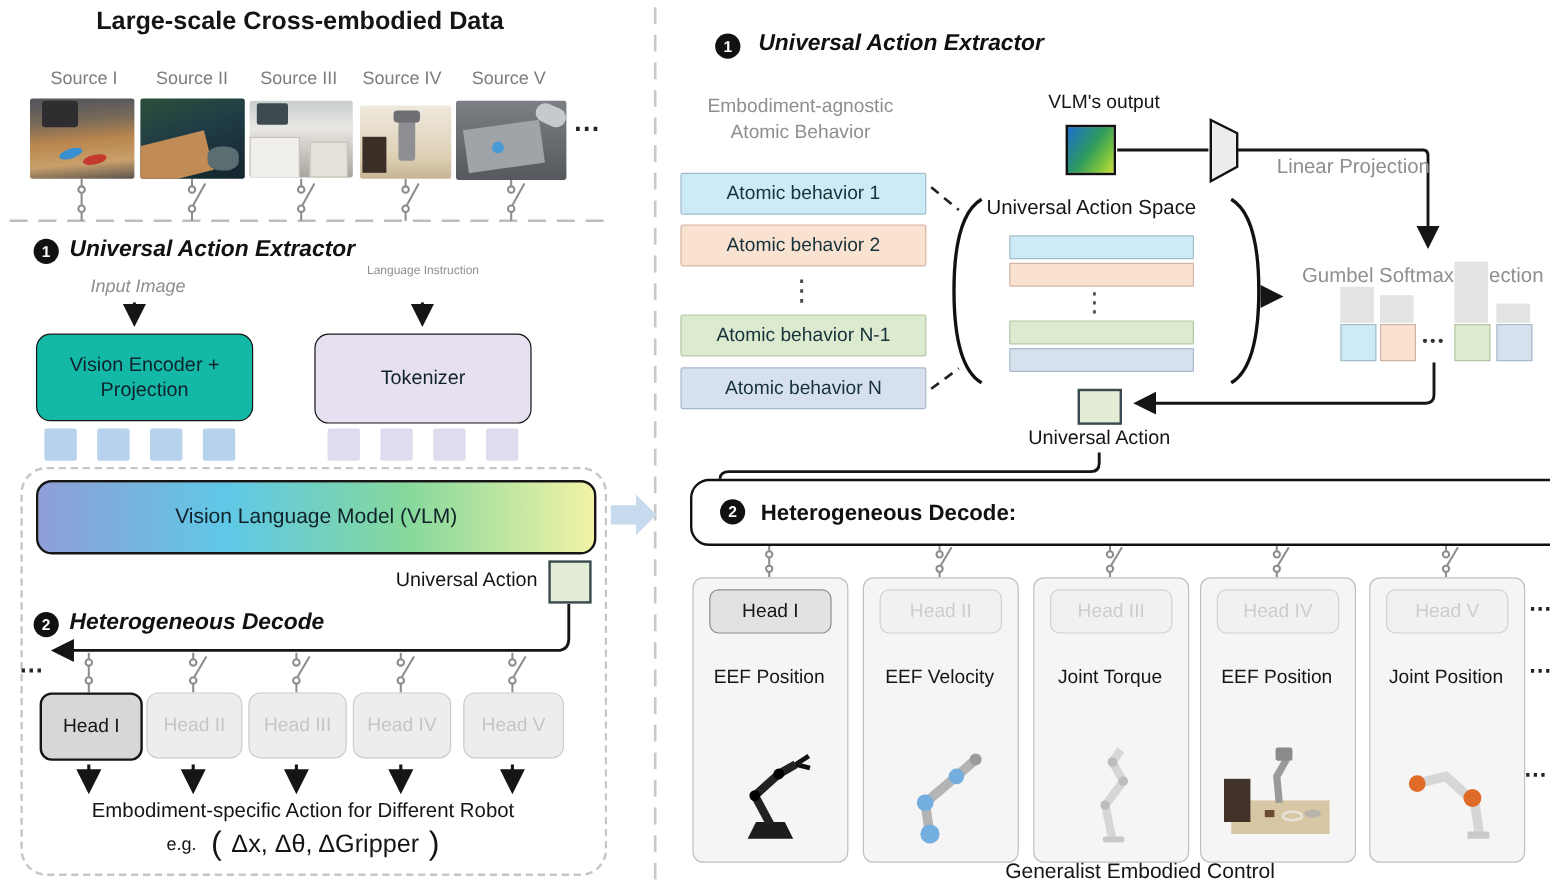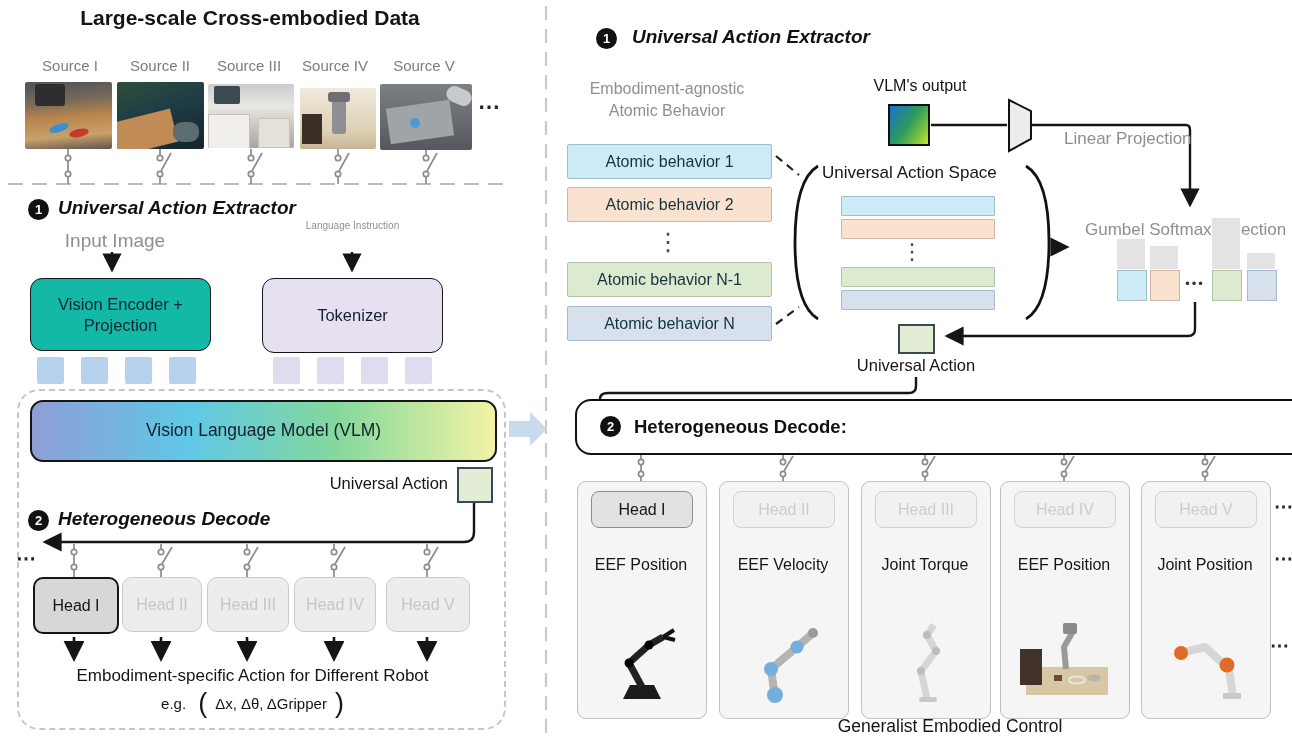--- a/index.html
+++ b/index.html
@@ -217,21 +217,21 @@
   <div class="srcimg" style="left:380px;top:84px;width:92px;height:66px;background:linear-gradient(180deg,#7c7f83 0%,#55585c 100%);">
     <div class="abs" style="left:8px;top:20px;width:64px;height:36px;background:#9ea4a8;transform:rotate(-8deg);"></div>
     <div class="abs" style="left:30px;top:34px;width:10px;height:10px;background:#4a9ad8;border-radius:50%;"></div>
     <div class="abs" style="left:66px;top:4px;width:26px;height:16px;background:#c7cacd;border-radius:8px;transform:rotate(24deg);"></div>
   </div>
   <div class="t dots" style="left:478px;top:94px;font-size:22px;">⋯</div>
 
   <div class="badge" style="left:28px;top:199px;">1</div>
   <div class="t steptitle" style="left:58px;top:197px;">Universal Action Extractor</div>
 
-  <div class="c gray" style="left:50px;top:230px;width:130px;font-size:19px;">Input Image</div>
+  <div class="c gray" style="left:50px;top:230px;width:130px;font-size:15px;font-style:italic;">Input Image</div>
   <div class="c gray" style="left:270px;top:220px;width:165px;font-size:10px;">Language Instruction</div>
 
   <div class="iobox" style="left:30px;top:278px;width:181px;height:73px;background:#14b8a6;padding:0 14px;box-sizing:border-box;">Vision Encoder + Projection</div>
   <div class="iobox" style="left:262px;top:278px;width:179px;height:73px;background:#e6e0f1;">Tokenizer</div>
 
   <div class="tok" style="left:37px;top:357px;background:#b7d2ec;"></div>
   <div class="tok" style="left:81px;top:357px;background:#b7d2ec;"></div>
   <div class="tok" style="left:125px;top:357px;background:#b7d2ec;"></div>
   <div class="tok" style="left:169px;top:357px;background:#b7d2ec;"></div>
   <div class="tok" style="left:273px;top:357px;background:#e1dbef;"></div>
@@ -254,21 +254,21 @@
   <div class="head on" style="left:33px;width:82px;">Head I</div>
   <div class="head off" style="left:122px;width:78px;">Head II</div>
   <div class="head off" style="left:207px;width:80px;">Head III</div>
   <div class="head off" style="left:294px;width:80px;">Head IV</div>
   <div class="head off" style="left:386px;width:82px;">Head V</div>
 
   <div class="c" style="left:20px;top:666px;width:465px;font-size:17px;">Embodiment-specific Action for Different Robot</div>
   <div class="c" style="left:60px;top:688px;width:385px;">
     <span style="font-size:15px;margin-right:12px;">e.g.</span>
     <span style="font-size:27px;font-weight:300;margin-right:8px;">(</span>
-    <span style="font-size:15px;">Δx, Δθ, ΔGripper</span>
+    <span style="font-size:21px;">Δx, Δθ, ΔGripper</span>
     <span style="font-size:27px;font-weight:300;margin-left:8px;">)</span>
   </div>
 
   <div class="badge" style="left:596px;top:28px;">1</div>
   <div class="t steptitle" style="left:632px;top:26px;">Universal Action Extractor</div>
 
   <div class="c gray" style="left:578px;top:80px;width:178px;font-size:16px;">Embodiment-agnostic</div>
   <div class="c gray" style="left:578px;top:102px;width:178px;font-size:16px;">Atomic Behavior</div>
 
   <div class="atomic" style="top:144px;background:#cdebf7;border:1.4px solid #a3bdc8;">Atomic behavior 1</div>

